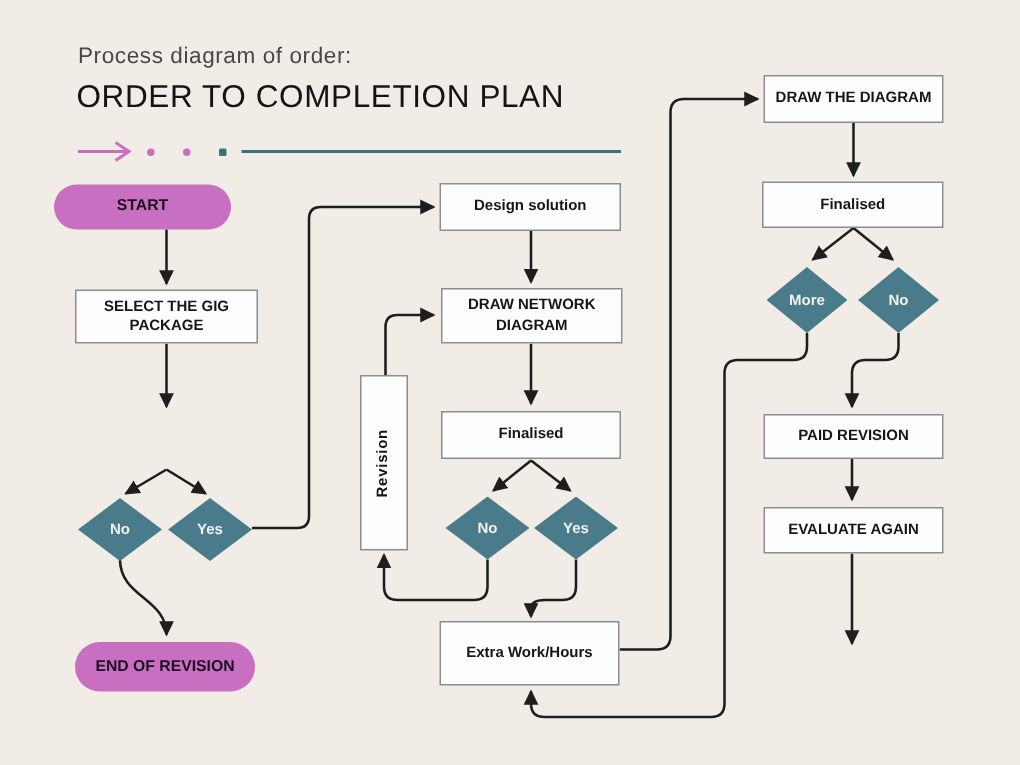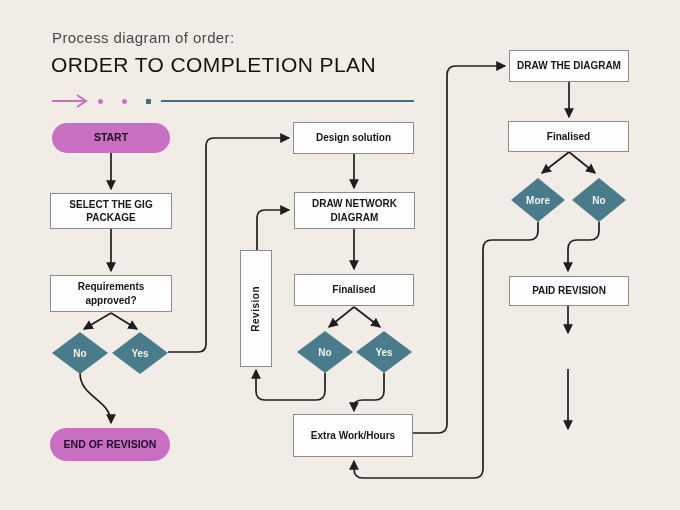--- a/index.html
+++ b/index.html
@@ -116,28 +116,25 @@
 
     <path class="edge" d="M569,82 V117" marker-end="url(#ah)"></path>
     <path class="edge" d="M569,152 L542,173" marker-end="url(#ah)"></path>
     <path class="edge" d="M569,152 L595,173" marker-end="url(#ah)"></path>
     <path class="edge" d="M538,222 V231 Q538,240 529,240 H492 Q483,240 483,249 V469 Q483,478 474,478 H363 Q354,478 354,469 V461" marker-end="url(#ah)"></path>
     <path class="edge" d="M599,222 V231 Q599,240 590,240 H577 Q568,240 568,249 V271" marker-end="url(#ah)"></path>
     <path class="edge" d="M568,306 V333" marker-end="url(#ah)"></path>
     <path class="edge" d="M568,369 V429" marker-end="url(#ah)"></path>
   </svg>
 
-  <div class="node pill" style="left:52px;top:123px;width:118px;height:30px;">
+  <div class="node pill" style="left:36px;top:123px;width:118px;height:30px;">
     <span>START</span>
   </div>
   <div class="node box" style="left:50px;top:193px;width:122px;height:36px;">
     <span>SELECT THE GIG PACKAGE</span>
-  </div>
-  <div class="node box" style="left:50px;top:275px;width:122px;height:37px;">
-    <span>Requirements approved?</span>
   </div>
   <div class="node diamond" style="left:52px;top:332px;width:56px;height:42px;">
     <span>No</span>
   </div>
   <div class="node diamond" style="left:112px;top:332px;width:56px;height:42px;">
     <span>Yes</span>
   </div>
   <div class="node pill" style="left:50px;top:428px;width:120px;height:33px;">
     <span>END OF REVISION</span>
   </div>
@@ -172,14 +169,17 @@
   </div>
   <div class="node diamond" style="left:511px;top:178px;width:54px;height:44px;">
     <span>More</span>
   </div>
   <div class="node diamond" style="left:572px;top:178px;width:54px;height:44px;">
     <span>No</span>
   </div>
   <div class="node box" style="left:509px;top:276px;width:120px;height:30px;">
     <span>PAID REVISION</span>
   </div>
+  <div class="node box" style="left:509px;top:338px;width:120px;height:31px;">
+    <span>EVALUATE AGAIN</span>
+  </div>
 
 </div>
 
 </body></html>

